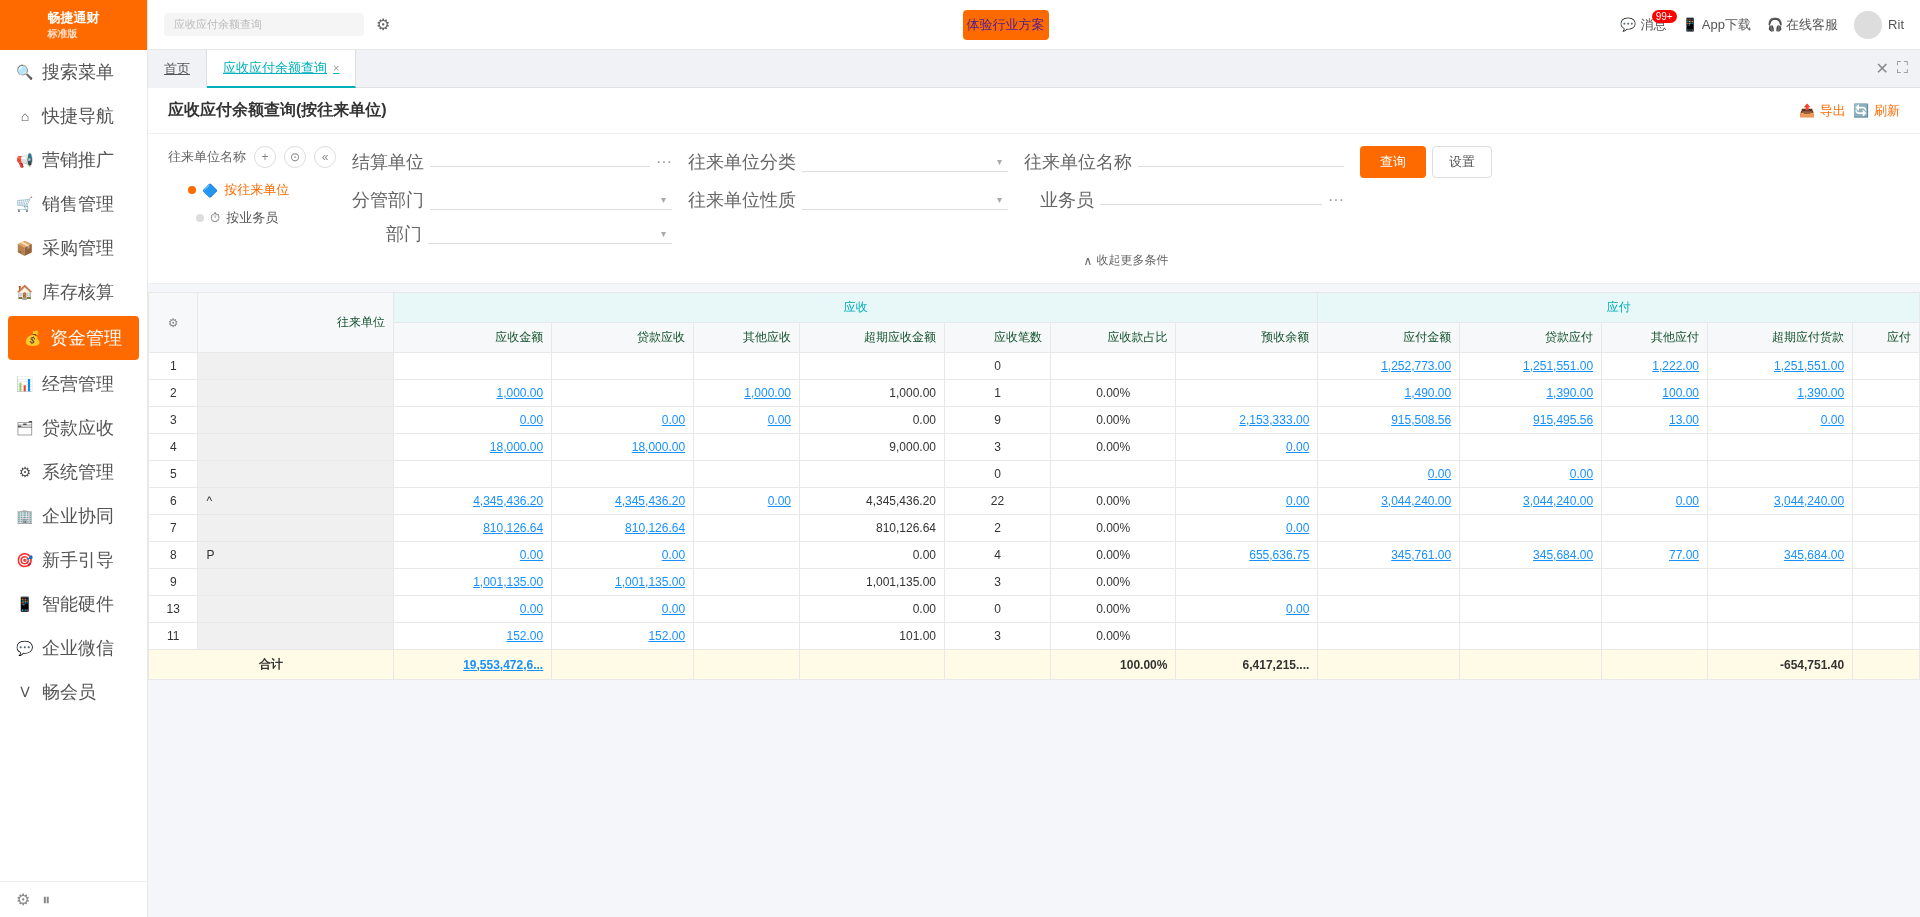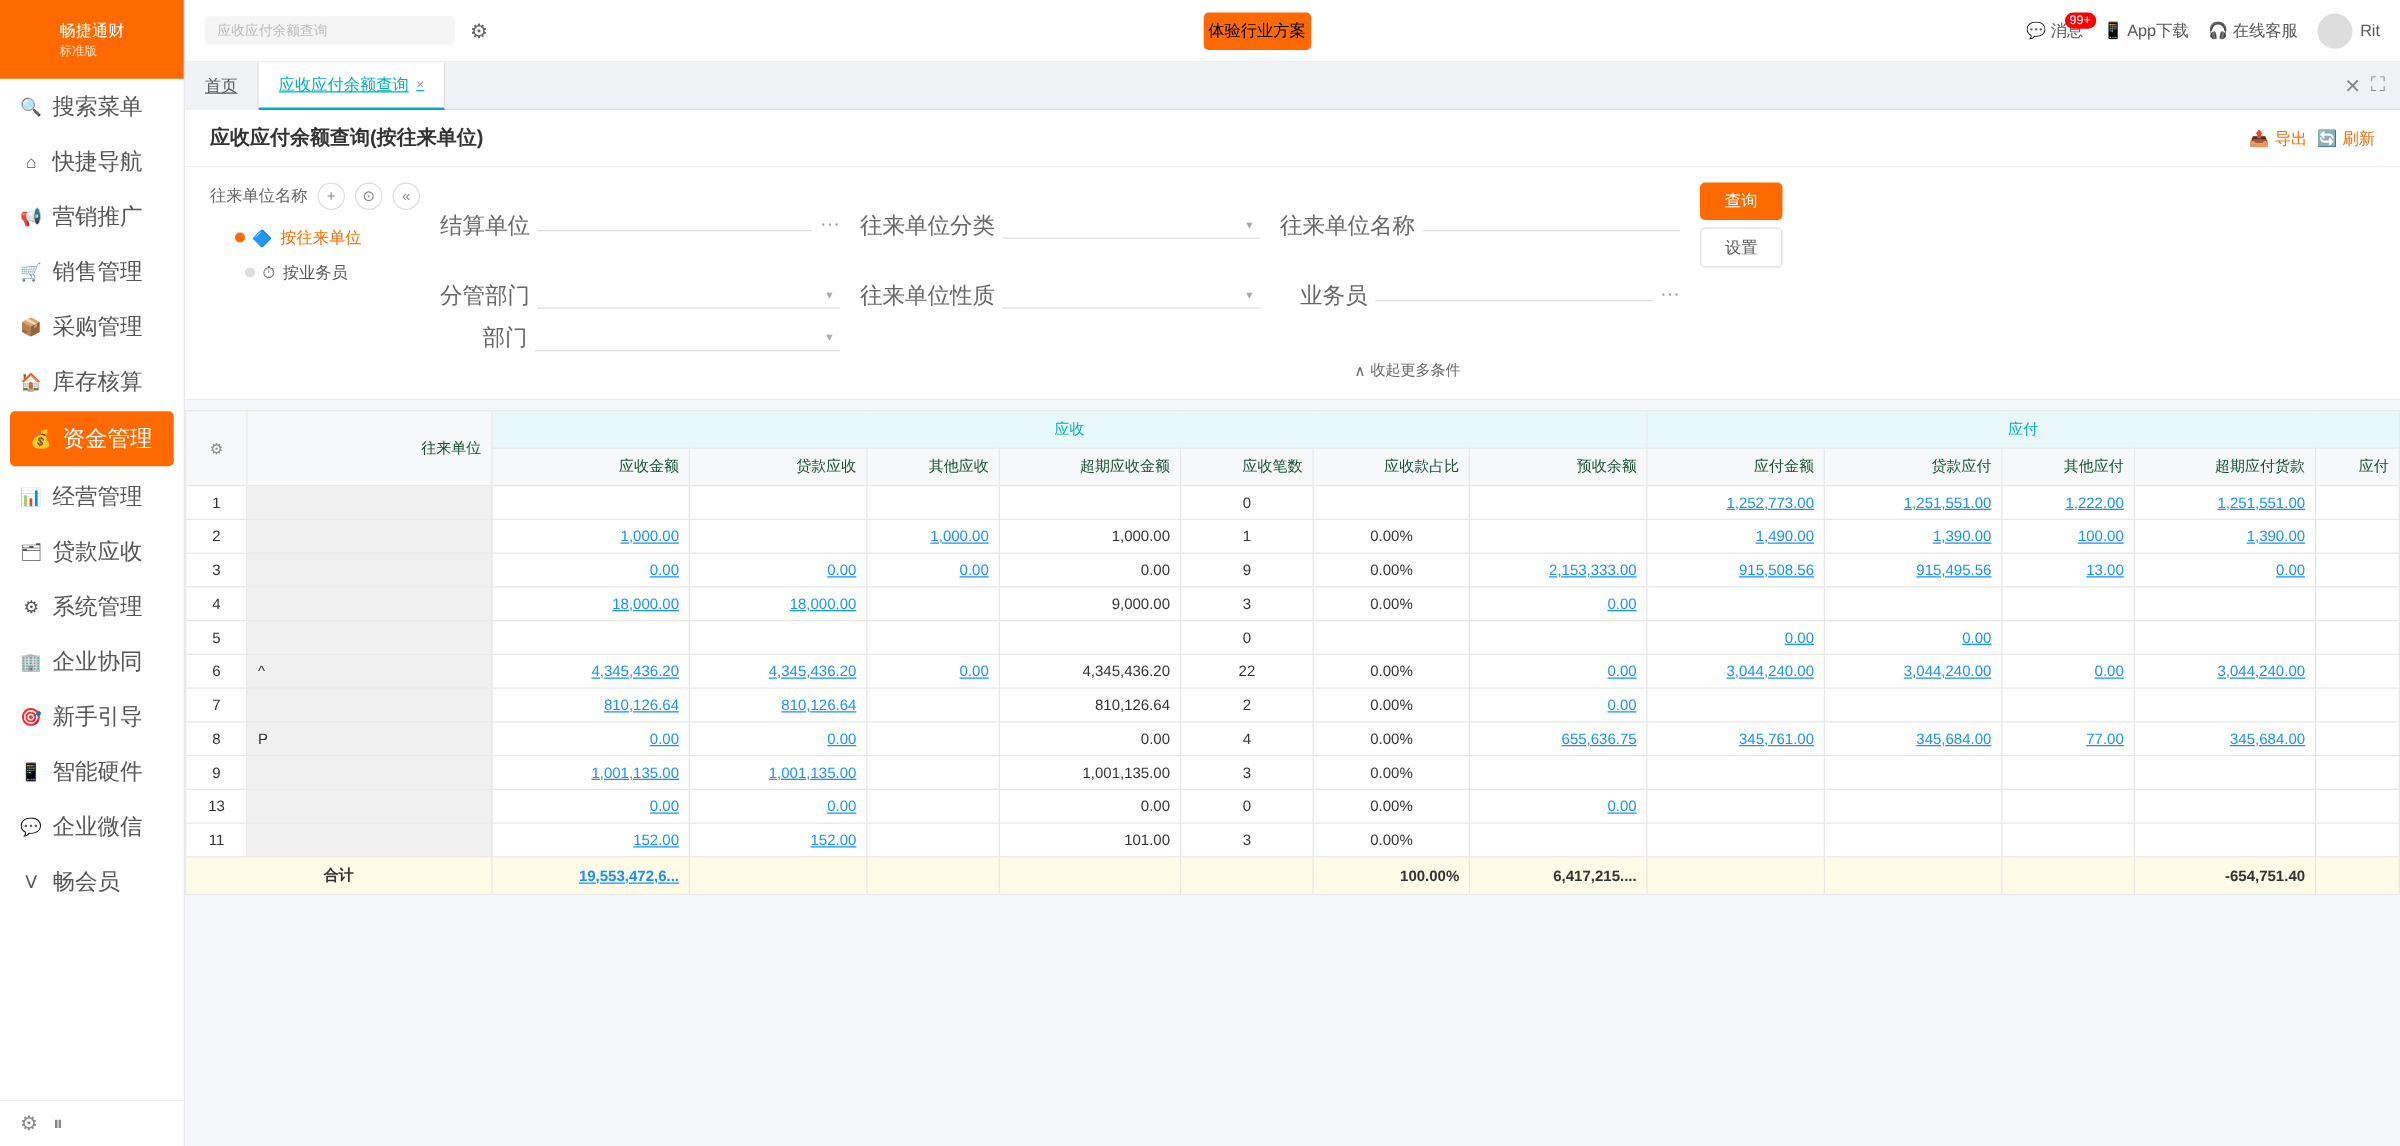--- a/index.html
+++ b/index.html
@@ -6,22 +6,22 @@
     body { background: #f0f2f5; font-size: 12px; color: #333; overflow: hidden; height: 917px; }
 
     
     .sidebar {
       position: fixed; left: 0; top: 0; width: 148px; height: 917px;
       background: #fff; border-right: 1px solid #e8e8e8;
       display: flex; flex-direction: column;
       z-index: 100;
     }
     .sidebar-logo {
-      background: #ff6a00; height: 63px; display: flex; align-items: center; justify-content: center;
-      color: #fff; font-size: 14px; font-weight: normal; flex-shrink: 0;
+      background: #ff6a00; height: 50px; display: flex; align-items: center; justify-content: center;
+      color: #fff; font-size: 14px; font-weight: bold; flex-shrink: 0;
     }
     .sidebar-item {
       display: flex; align-items: center; gap: 8px;
       padding: 10px 16px; cursor: pointer; color: #555;
       transition: background 0.2s;
     }
     .sidebar-item.active { background: #ff6a00; color: #fff; border-radius: 4px; margin: 2px 8px; }
     .sidebar-item .icon { font-size: 14px; width: 18px; text-align: center; }
     .sidebar-item .label { font-size: 18px; }
     .sidebar-bottom {
@@ -42,21 +42,21 @@
       padding: 0 16px; gap: 12px; border-bottom: 1px solid #e8e8e8;
       flex-shrink: 0;
     }
     .breadcrumb-path {
       color: #aaa; font-size: 12px; flex: 1;
       background: #f5f5f5; border-radius: 4px; padding: 4px 10px;
       display: flex; align-items: center; gap: 4px; max-width: 200px;
     }
     .top-header-center { flex: 1; display: flex; justify-content: center; }
     .solution-btn {
-      background: #ff6a00; color: #000000; border: none; border-radius: 4px;
+      background: #ff6a00; color: #4c1d95; border: none; border-radius: 4px;
       padding: 6px 4px; cursor: pointer; font-size: 13px;
     }
     .top-header-right {
       display: flex; align-items: center; gap: 16px; font-size: 13px; color: #555;
     }
     .msg-badge { position: relative; display: inline-block; }
     .badge-num {
       position: absolute; top: -6px; right: -10px;
       background: #f00; color: #fff; border-radius: 8px;
       font-size: 10px; padding: 1px 4px; min-width: 16px; text-align: center;
@@ -140,21 +140,21 @@
       padding: 6px 0 2px;
     }
     .query-btn {
       background: #ff6a00; color: #fff; border: none; border-radius: 4px;
       padding: 6px 20px; cursor: pointer; font-size: 13px;
     }
     .settings-btn {
       background: #fff; color: #555; border: 1px solid #ddd; border-radius: 4px;
       padding: 6px 16px; cursor: pointer; font-size: 13px;
     }
-    .btn-col { display: flex; flex-direction: column; gap: 6px; }
+    .btn-col { display: flex; gap: 6px; }
 
     
     .scheme-list { margin-left: 20px; margin-top: 4px; }
     .scheme-sub-item {
       display: flex; align-items: center; gap: 6px;
       padding: 3px 0; color: #555; font-size: 13px; cursor: pointer;
     }
     .scheme-sub-item .dot { width: 8px; height: 8px; border-radius: 50%; background: #ddd; }
     .scheme-sub-item.selected .dot { background: #ff6a00; }
     .scheme-sub-item.selected { color: #ff6a00; }

